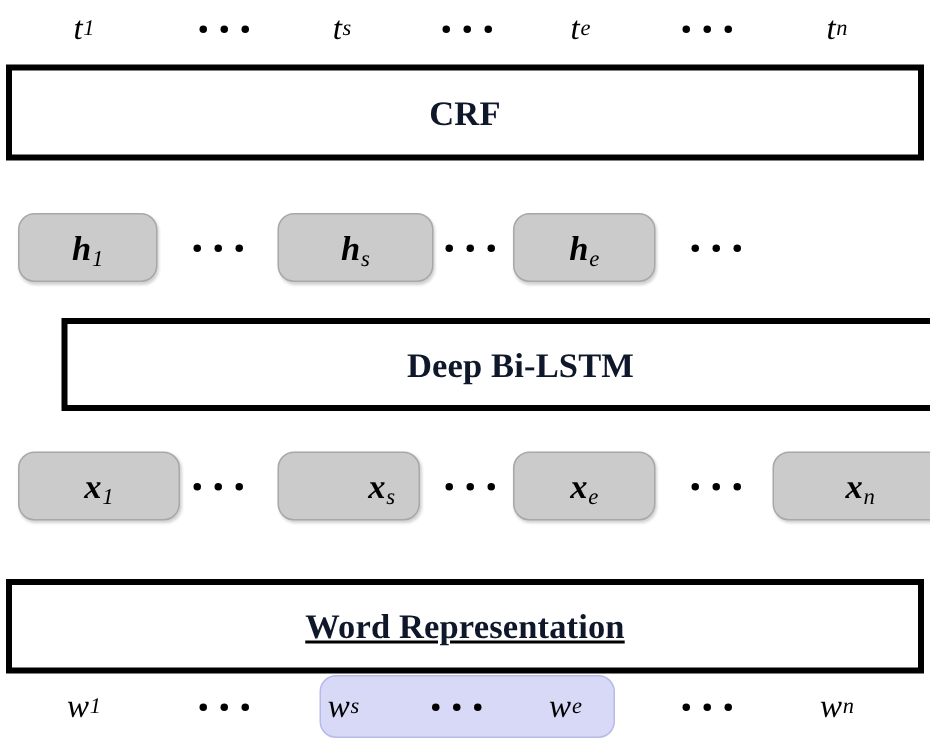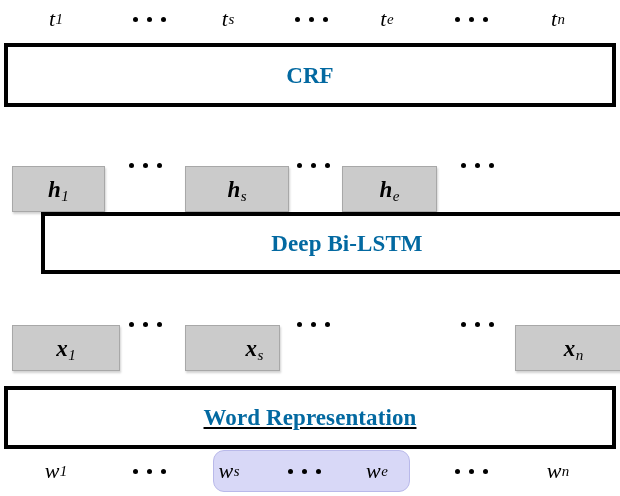--- a/index.html
+++ b/index.html
@@ -24,21 +24,21 @@
     border: 4px solid #000000;
     background: #ffffff;
     display: flex;
     align-items: center;
     justify-content: center;
   }
   .layer-bar-label {
     font-family: "Liberation Serif", "DejaVu Serif", serif;
     font-weight: bold;
     font-size: 23px;
-    color: #0369a1;
+    color: #0f172a;
     letter-spacing: 0.1px;
     line-height: 1;
     white-space: nowrap;
   }
 
   #crf-bar          { top: 43px;  height: 64px; }
   #bilstm-bar       { top: 212px; height: 62px; margin-left: 37px; }
   #wordrep-bar      { top: 386px; height: 63px; text-decoration: underline; }
 
   
@@ -77,26 +77,25 @@
   }
 
   
   .vec-box {
     position: absolute;
     top: 0;
     height: 100%;
     box-sizing: border-box;
     background: #cbcbcb;
     border: 1.5px solid #a8a8a8;
-    border-radius: 0;
+    border-radius: 11px;
     display: flex;
     align-items: center;
     justify-content: center;
     box-shadow: 1px 1.5px 2px rgba(0,0,0,0.18);
-    margin-top: 24px;
   }
   .vec-label {
     font-family: "Liberation Serif", "DejaVu Serif", serif;
     font-style: italic;
     font-weight: bold;
     font-size: 23px;
     color: #000000;
     white-space: nowrap;
     line-height: 1;
   }
@@ -243,20 +242,23 @@
   <div class="vec-box" style="left:185px; width:95px;padding-left:44px;">
     <span class="vec-label"><span>x</span><sub>s</sub></span>
   </div>
 
   <div class="ellipsis" style="left:282px; width:62px;">
     <span class="dot"></span>
     <span class="dot"></span>
     <span class="dot"></span>
   </div>
 
+  <div class="vec-box" style="left:342px; width:95px;">
+    <span class="vec-label"><span>x</span><sub>e</sub></span>
+  </div>
 
   <div class="ellipsis" style="left:443px; width:68px;">
     <span class="dot"></span>
     <span class="dot"></span>
     <span class="dot"></span>
   </div>
 
   <div class="vec-box" style="left:515px; width:117px;">
     <span class="vec-label"><span>x</span><sub>n</sub></span>
   </div>

